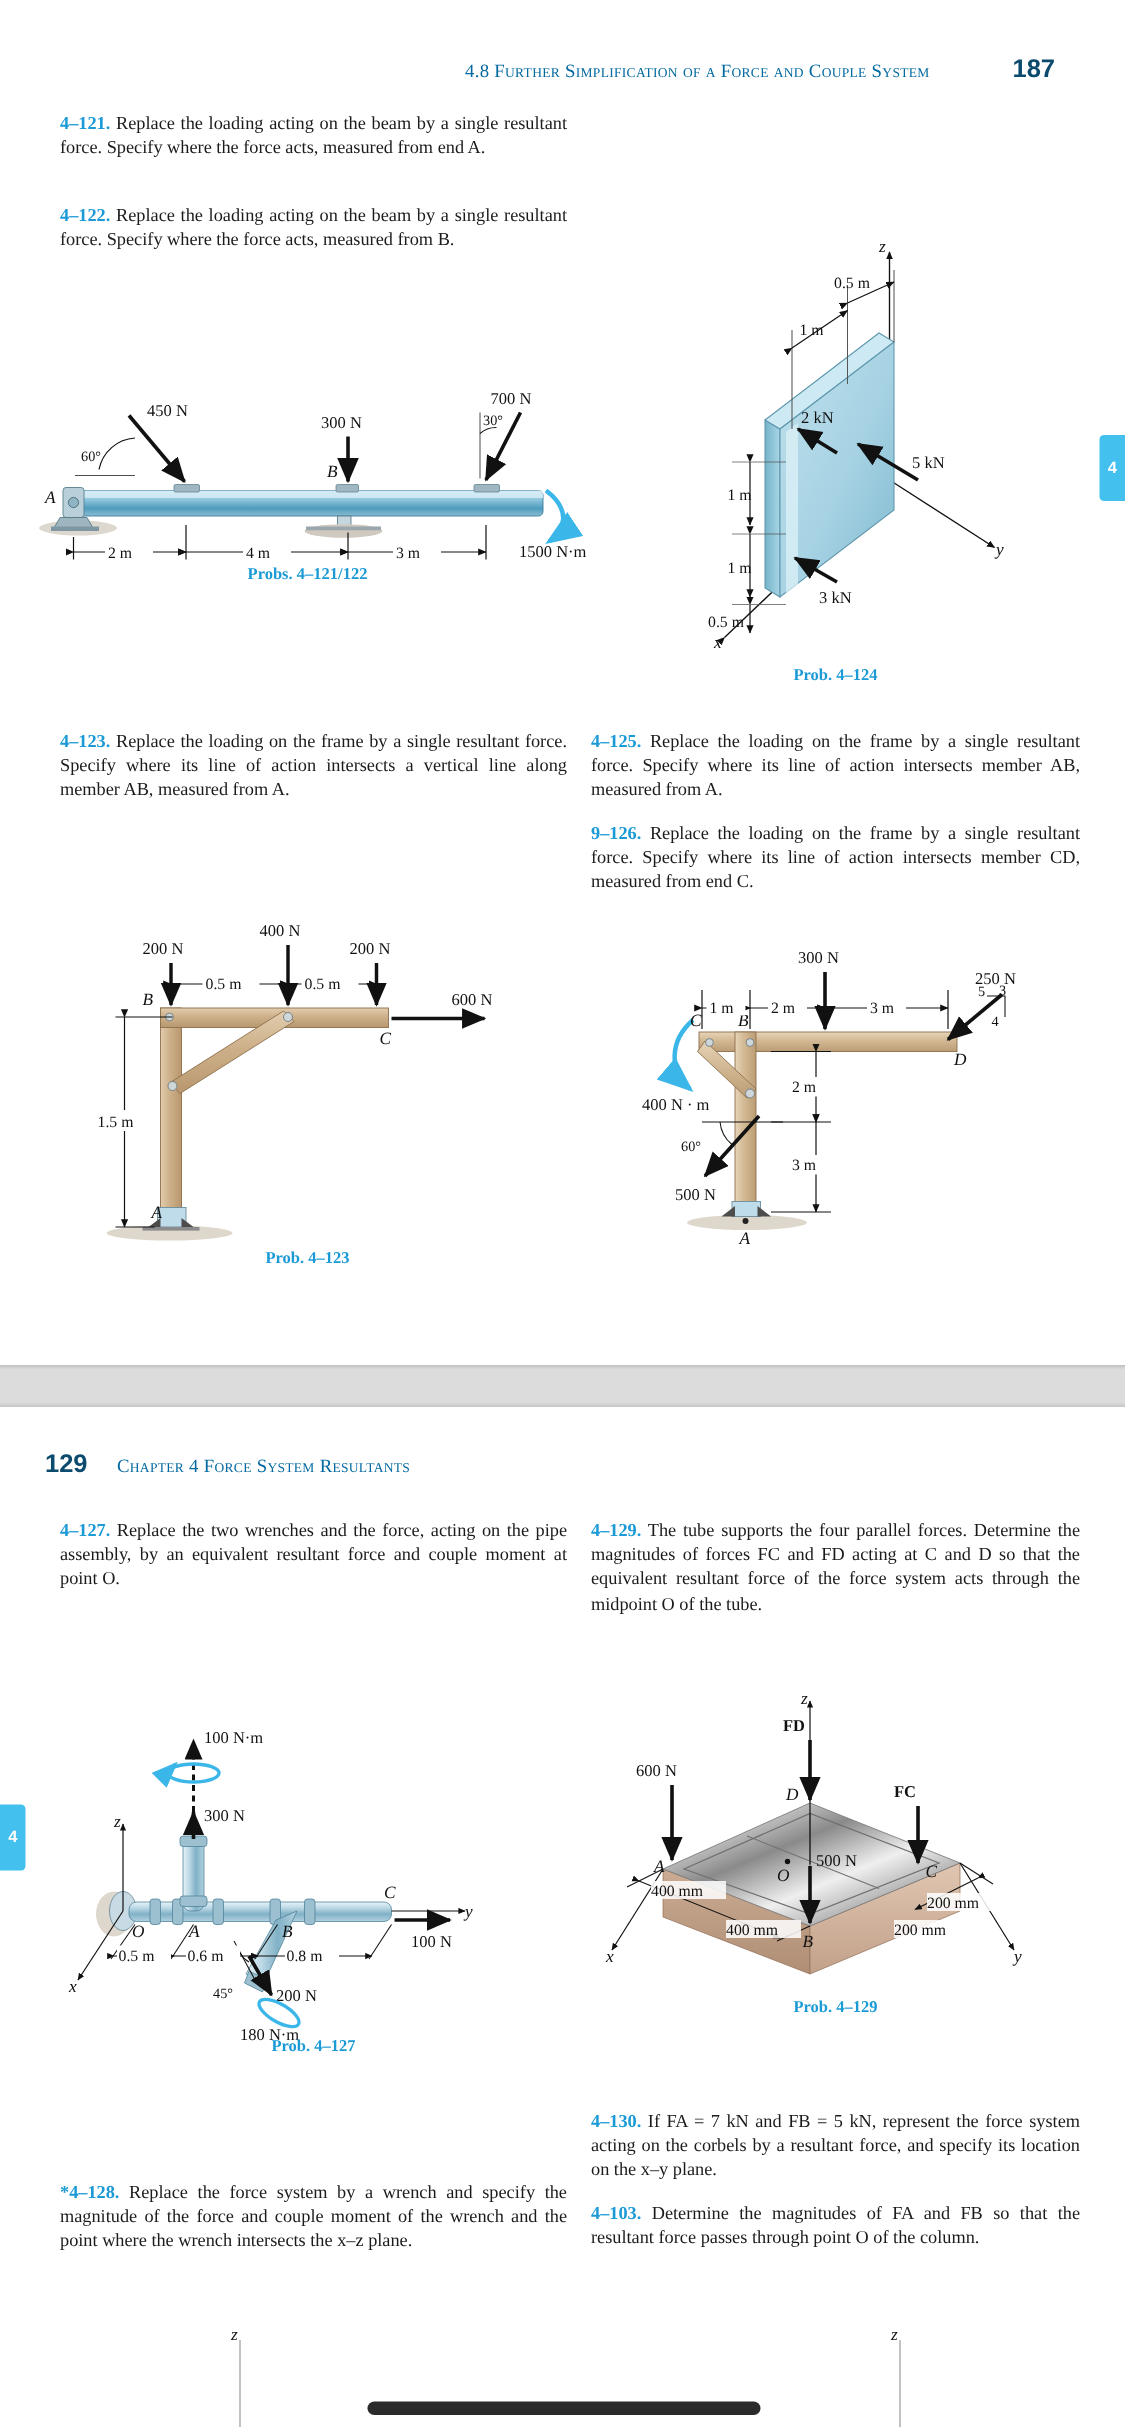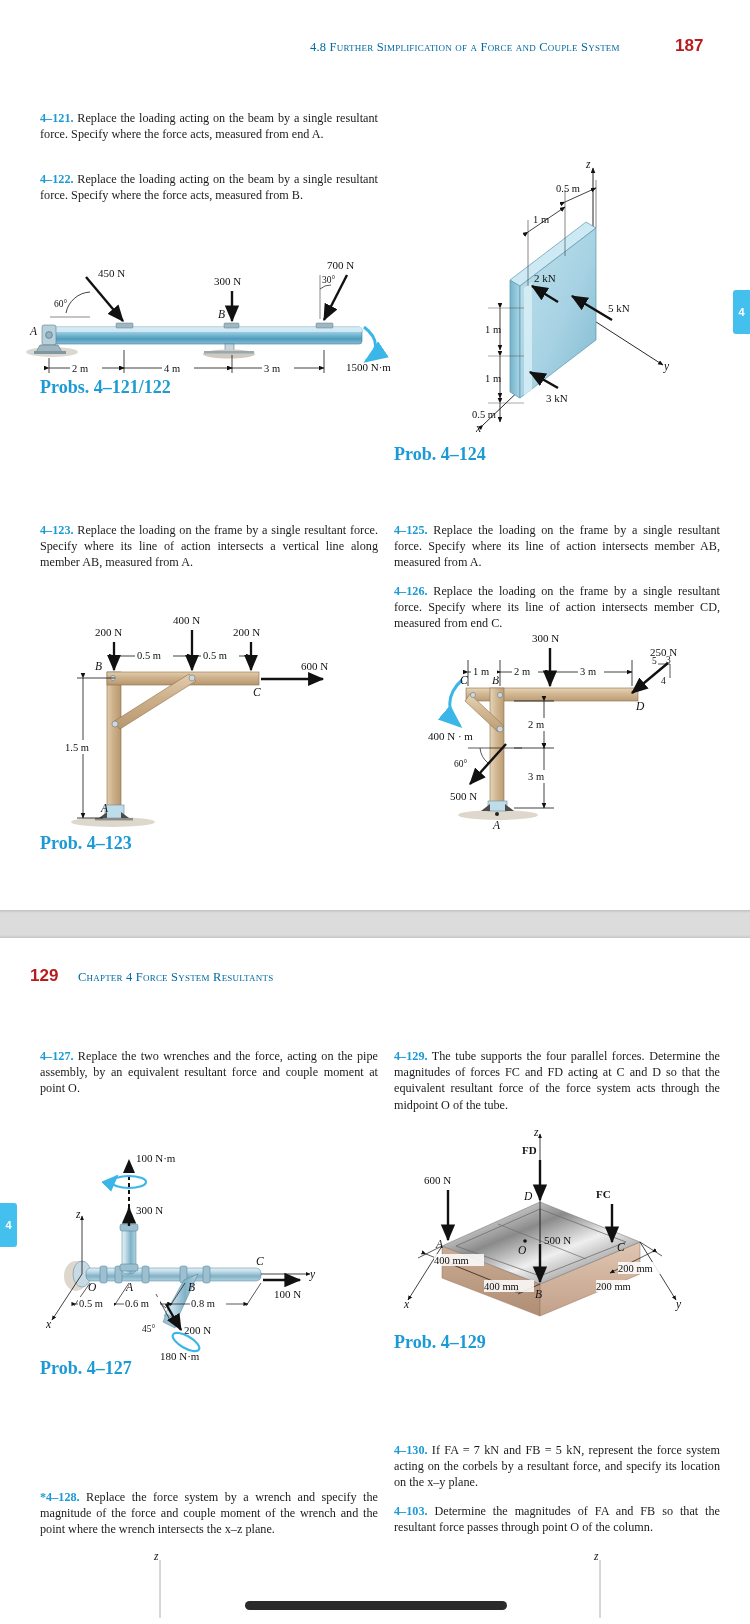--- a/index.html
+++ b/index.html
@@ -31,36 +31,36 @@
   }
 
   
   .runhead {
     position: absolute; font-variant: small-caps;
     color: #0369a1; font-size: 12.5px; letter-spacing: .2px;
     white-space: nowrap;
   }
   .folio {
     position: absolute; font-family: "Liberation Sans", sans-serif;
-    font-weight: bold; font-size: 17px; color: #b91c1c;
+    font-weight: bold; font-size: 17px; color: #0c4a6e;
   }
 
   
   .prob {
     position: absolute;
     font-family: "Liberation Serif", serif;
     font-size: 12.2px; line-height: 1.33;
-    color: #1b1b1b; text-align: justify; margin-top: 36px;
+    color: #1b1b1b; text-align: justify;
   }
   .prob .num { color: #1b9ad6; font-weight: bold; font-family:"Liberation Serif",serif; }
 
   
   .figcap {
-    position: absolute; text-align: left;
-    color: #1b9ad6; font-weight: bold; font-size: 18px;
+    position: absolute; text-align: center;
+    color: #1b9ad6; font-weight: bold; font-size: 11px;
     font-family: "Liberation Serif", serif; white-space: nowrap;
   }
 
   
   .chaptab {
     position: absolute; background: #44c0ef; color:#fff;
     font-family:"Liberation Sans", sans-serif; font-size: 11px; font-weight:bold;
     display:flex; align-items:center; justify-content:center;
   }
   .chaptab.right { right: 0; width: 17px; height: 44px; border-radius: 3px 0 0 3px; }
@@ -110,21 +110,21 @@
       <span class="num">4–123.</span>
       <span>Replace the loading on the frame by a single resultant force. Specify where its line of action intersects a vertical line along member AB, measured from A.</span>
     </div>
 
     <div class="prob" style="left:394px; top:486px; width:326px;">
       <span class="num">4–125.</span>
       <span>Replace the loading on the frame by a single resultant force. Specify where its line of action intersects member AB, measured from A.</span>
     </div>
 
     <div class="prob" style="left:394px; top:547px; width:326px;">
-      <span class="num">4–126.</span>
+      <span class="num">9–126.</span>
       <span>Replace the loading on the frame by a single resultant force. Specify where its line of action intersects member CD, measured from end C.</span>
     </div>
 
     <div class="fig" style="left:28px; top:255px;">
       <svg width="350" height="130" viewBox="0 0 350 130">
         <defs>
           <linearGradient id="beamgrad" x1="0" y1="0" x2="0" y2="1">
             <stop offset="0%" stop-color="#cfe7f2"></stop>
             <stop offset="35%" stop-color="#8fc6de"></stop>
             <stop offset="70%" stop-color="#4e9cbd"></stop>

